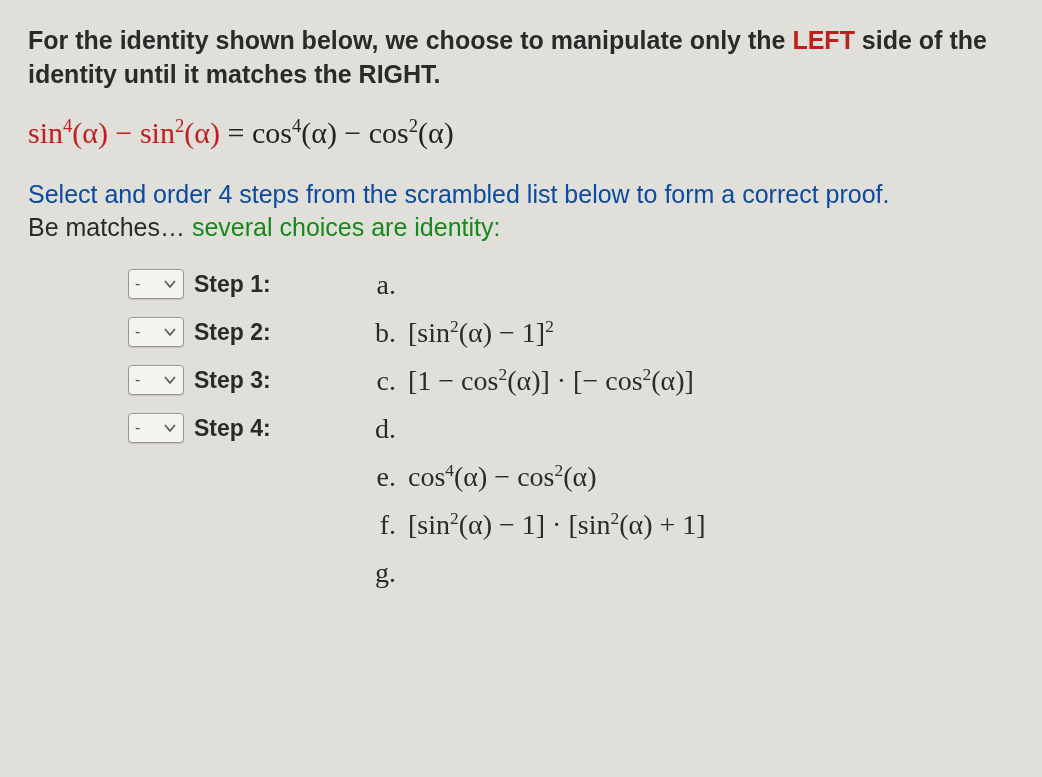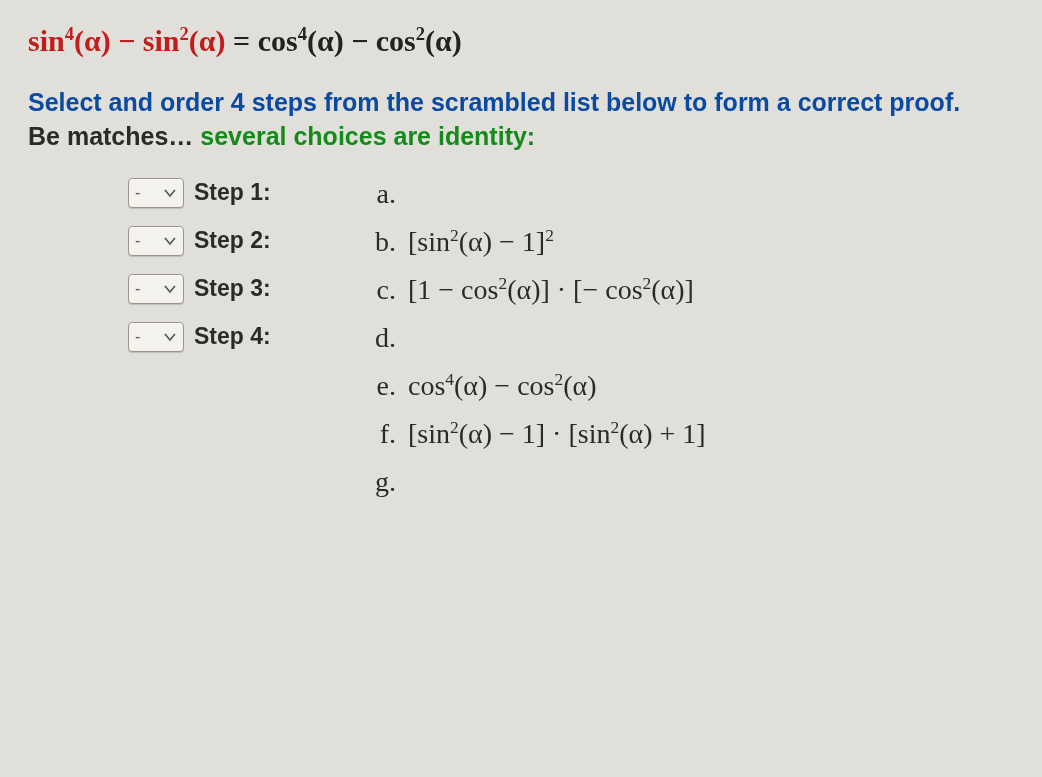--- a/index.html
+++ b/index.html
@@ -18,28 +18,28 @@
   .intro {
     font-size: 25px;
     font-weight: 700;
     line-height: 1.35;
     margin-bottom: 24px;
   }
   .intro .left-word { color: #c21d1d; }
   .equation {
     font-family: "Times New Roman", Times, serif;
     font-size: 30px;
-    font-weight: 700;
+    font-weight: 400;
     margin-bottom: 28px;
     color: #222;
   }
   .equation .highlight { color: #c21d1d; }
   .sel-order {
     font-size: 25px;
-    font-weight: 700;
+    font-weight: 400;
     line-height: 1.35;
     margin-bottom: 24px;
   }
   .sel-order .blue { color: #0a4aa0; }
   .sel-order .green { color: #158a1a; }
   .columns {
     display: flex;
     align-items: flex-start;
   }
   .steps-col {
@@ -99,20 +99,23 @@
     font-size: 0.62em;
     vertical-align: super;
     line-height: 0;
   }
 </style>
 </head>
 <body>
 
 <div class="page">
 
+  <div class="intro">
+    <span>For the identity shown below, we choose to manipulate only the </span><span class="left-word">LEFT</span><span> side of the identity until it matches the </span><span>RIGHT</span><span>.</span>
+  </div>
 
   <div class="equation">
     <span class="highlight">sin<sup>4</sup>(α) − sin<sup>2</sup>(α)</span><span> = </span><span>cos<sup>4</sup>(α) − cos<sup>2</sup>(α)</span>
   </div>
 
   <div class="sel-order">
     <span class="blue">Select and order 4 steps from the scrambled list below to form a correct proof.</span><br>
     <span>Be matches… </span><span class="green">several choices are identity:</span>
   </div>
 

